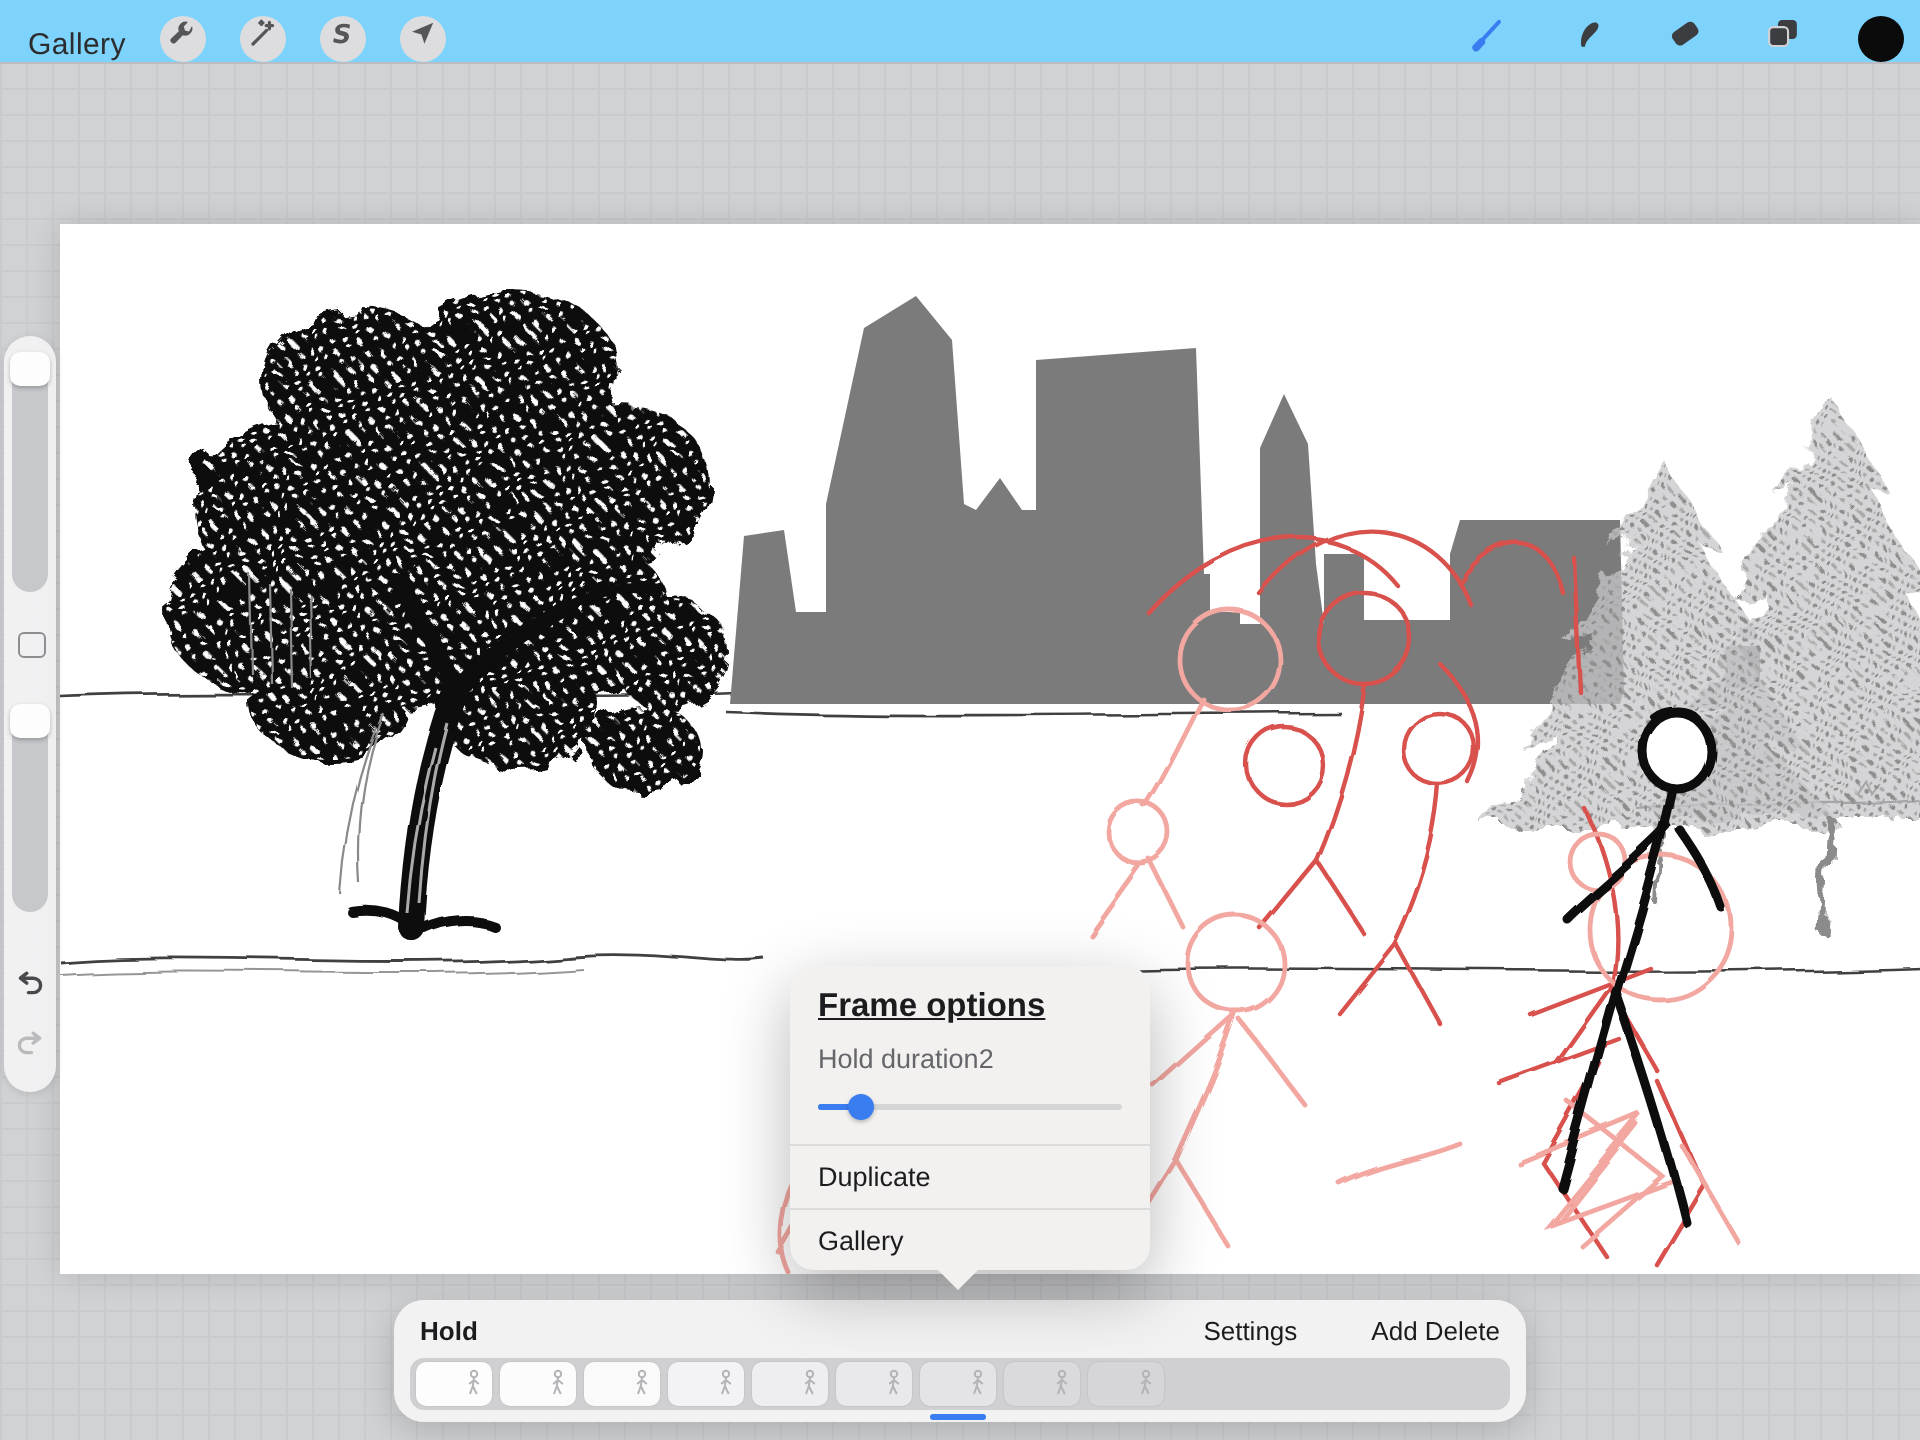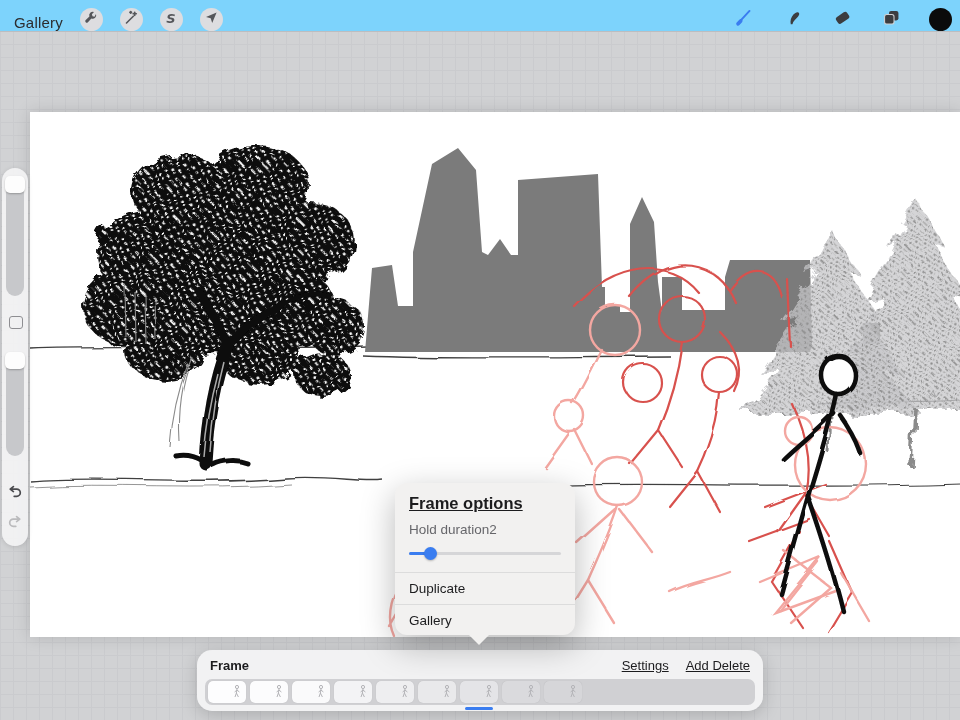--- a/index.html
+++ b/index.html
@@ -48,21 +48,21 @@
   .slider .thumb{position:absolute;top:0;width:13px;height:13px;border-radius:50%;background:#3a7df0;
     box-shadow:0 1px 2px rgba(0,0,0,.25);}
   .popup-div{height:1px;background:#dcdcdc;margin-top:12px;}
   .popup-item{padding:8px 14px;font-size:13.5px;color:#1c1c1e;}
   .popup-item + .popup-div2{height:1px;background:#dcdcdc;}
   
   .timeline{position:absolute;left:197px;top:650px;width:566px;height:61px;border-radius:15px;
     background:rgba(243,243,244,.95);box-shadow:0 4px 18px rgba(0,0,0,.18);z-index:25;}
   .tl-head{display:flex;align-items:center;height:30px;padding:0 13px;font-size:13px;color:#1c1c1e;}
   .tl-play{font-weight:bold;}
-  .tl-right{margin-left:auto;display:flex;gap:17px;text-decoration:underline;}
+  .tl-right{margin-left:auto;display:flex;gap:37px;}
   .tl-strip{position:absolute;left:8px;top:29px;width:550px;height:26px;border-radius:7px;
     background:#d0d0d3;display:flex;align-items:center;padding-left:3px;box-sizing:border-box;}
   .frame{width:38px;height:22px;border-radius:5px;margin-right:4px;flex:0 0 auto;
     box-shadow:0 0 1px rgba(0,0,0,.15);position:relative;overflow:hidden;}
   .frame svg{position:absolute;right:4px;top:3px;}
   .tl-underline{position:absolute;height:3px;width:28px;border-radius:2px;top:57px;}
 </style>
 </head>
 <body>
 
@@ -334,21 +334,21 @@
     </div>
     <div class="popup-div"></div>
     <div class="popup-item">Duplicate</div>
     <div class="popup-div2" style="height:1px;background:#dcdcdc;"></div>
     <div class="popup-item">Gallery</div>
     <div class="popup-tail"></div>
   </div>
 
   <div class="timeline">
     <div class="tl-head">
-      <span class="tl-play">Frame</span>
+      <span class="tl-play">Hold</span>
       <span class="tl-right">
         <span>Settings</span>
         <span>Add Delete</span>
       </span>
     </div>
     <div class="tl-strip" id="frame-strip">
         <div class="frame" style="background: rgb(253, 253, 254);">
           <svg width="10" height="16" viewBox="0 0 10 16" fill="none" stroke="#b4b4b8" stroke-width="1">
             <circle cx="5" cy="3" r="1.6"></circle>
             <path d="M5 5 L4.4 9 M5 6 L2.6 8 M5 6 L7.4 8 M4.4 9 L3 13 M4.4 9 L6.4 13"></path>

